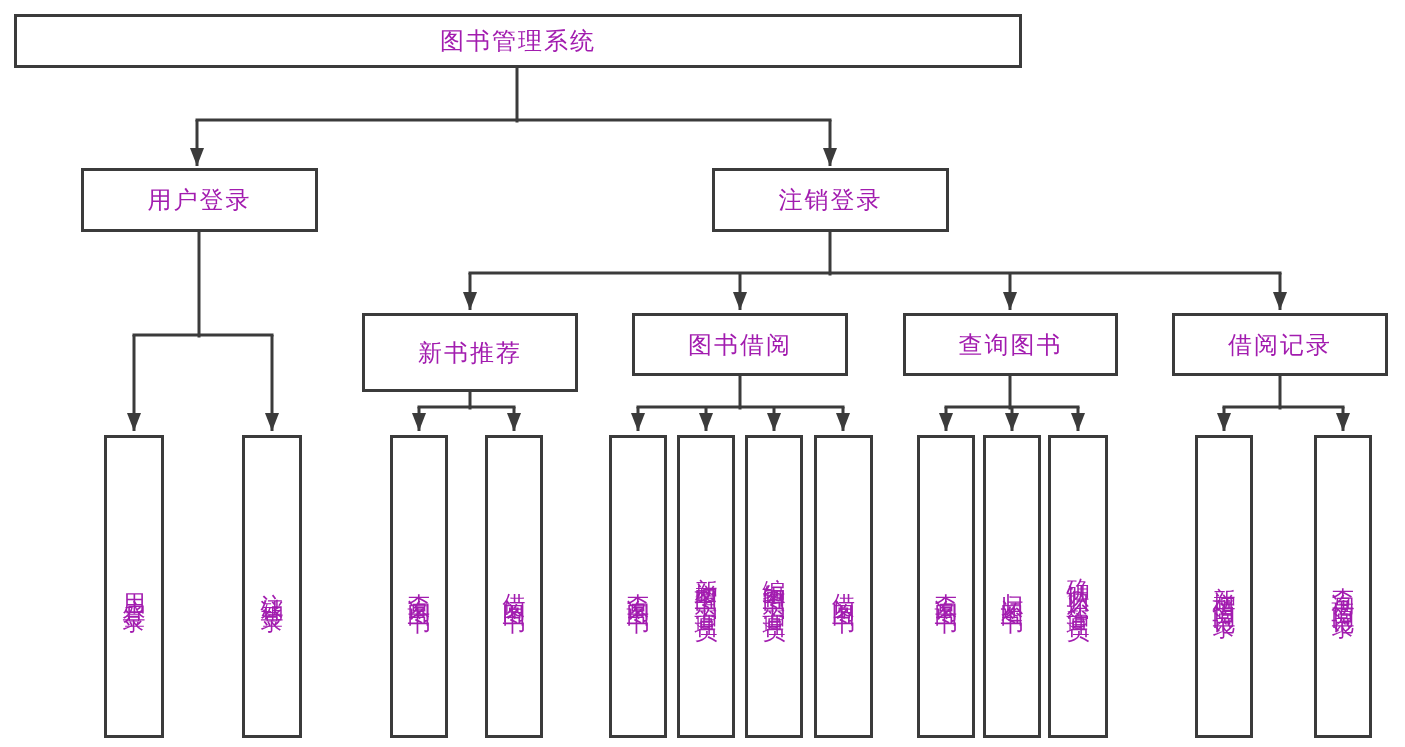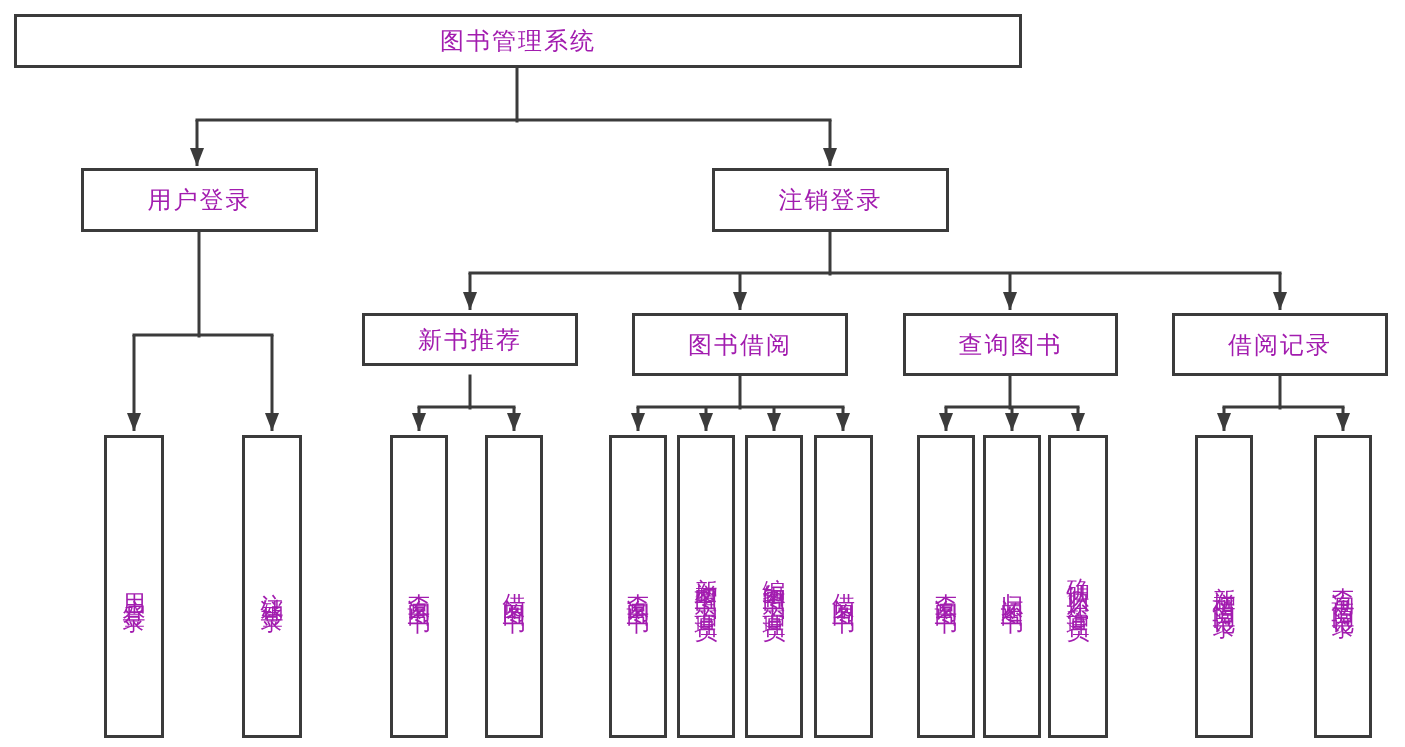--- a/index.html
+++ b/index.html
@@ -127,21 +127,21 @@
     <span>图书管理系统</span>
   </div>
 
   <div class="box" style="left:81px; top:168px; width:237px; height:64px;">
     <span>用户登录</span>
   </div>
   <div class="box" style="left:712px; top:168px; width:237px; height:64px;">
     <span>注销登录</span>
   </div>
 
-  <div class="box" style="left:362px; top:313px; width:216px; height:53px;">
+  <div class="box" style="left:362px; top:313px; width:216px; height:79px;">
     <span>新书推荐</span>
   </div>
   <div class="box" style="left:632px; top:313px; width:216px; height:63px;text-align:right;">
     <span>图书借阅</span>
   </div>
   <div class="box" style="left:903px; top:313px; width:215px; height:63px;">
     <span>查询图书</span>
   </div>
   <div class="box" style="left:1172px; top:313px; width:216px; height:63px;align-items:center;">
     <span>借阅记录</span>

